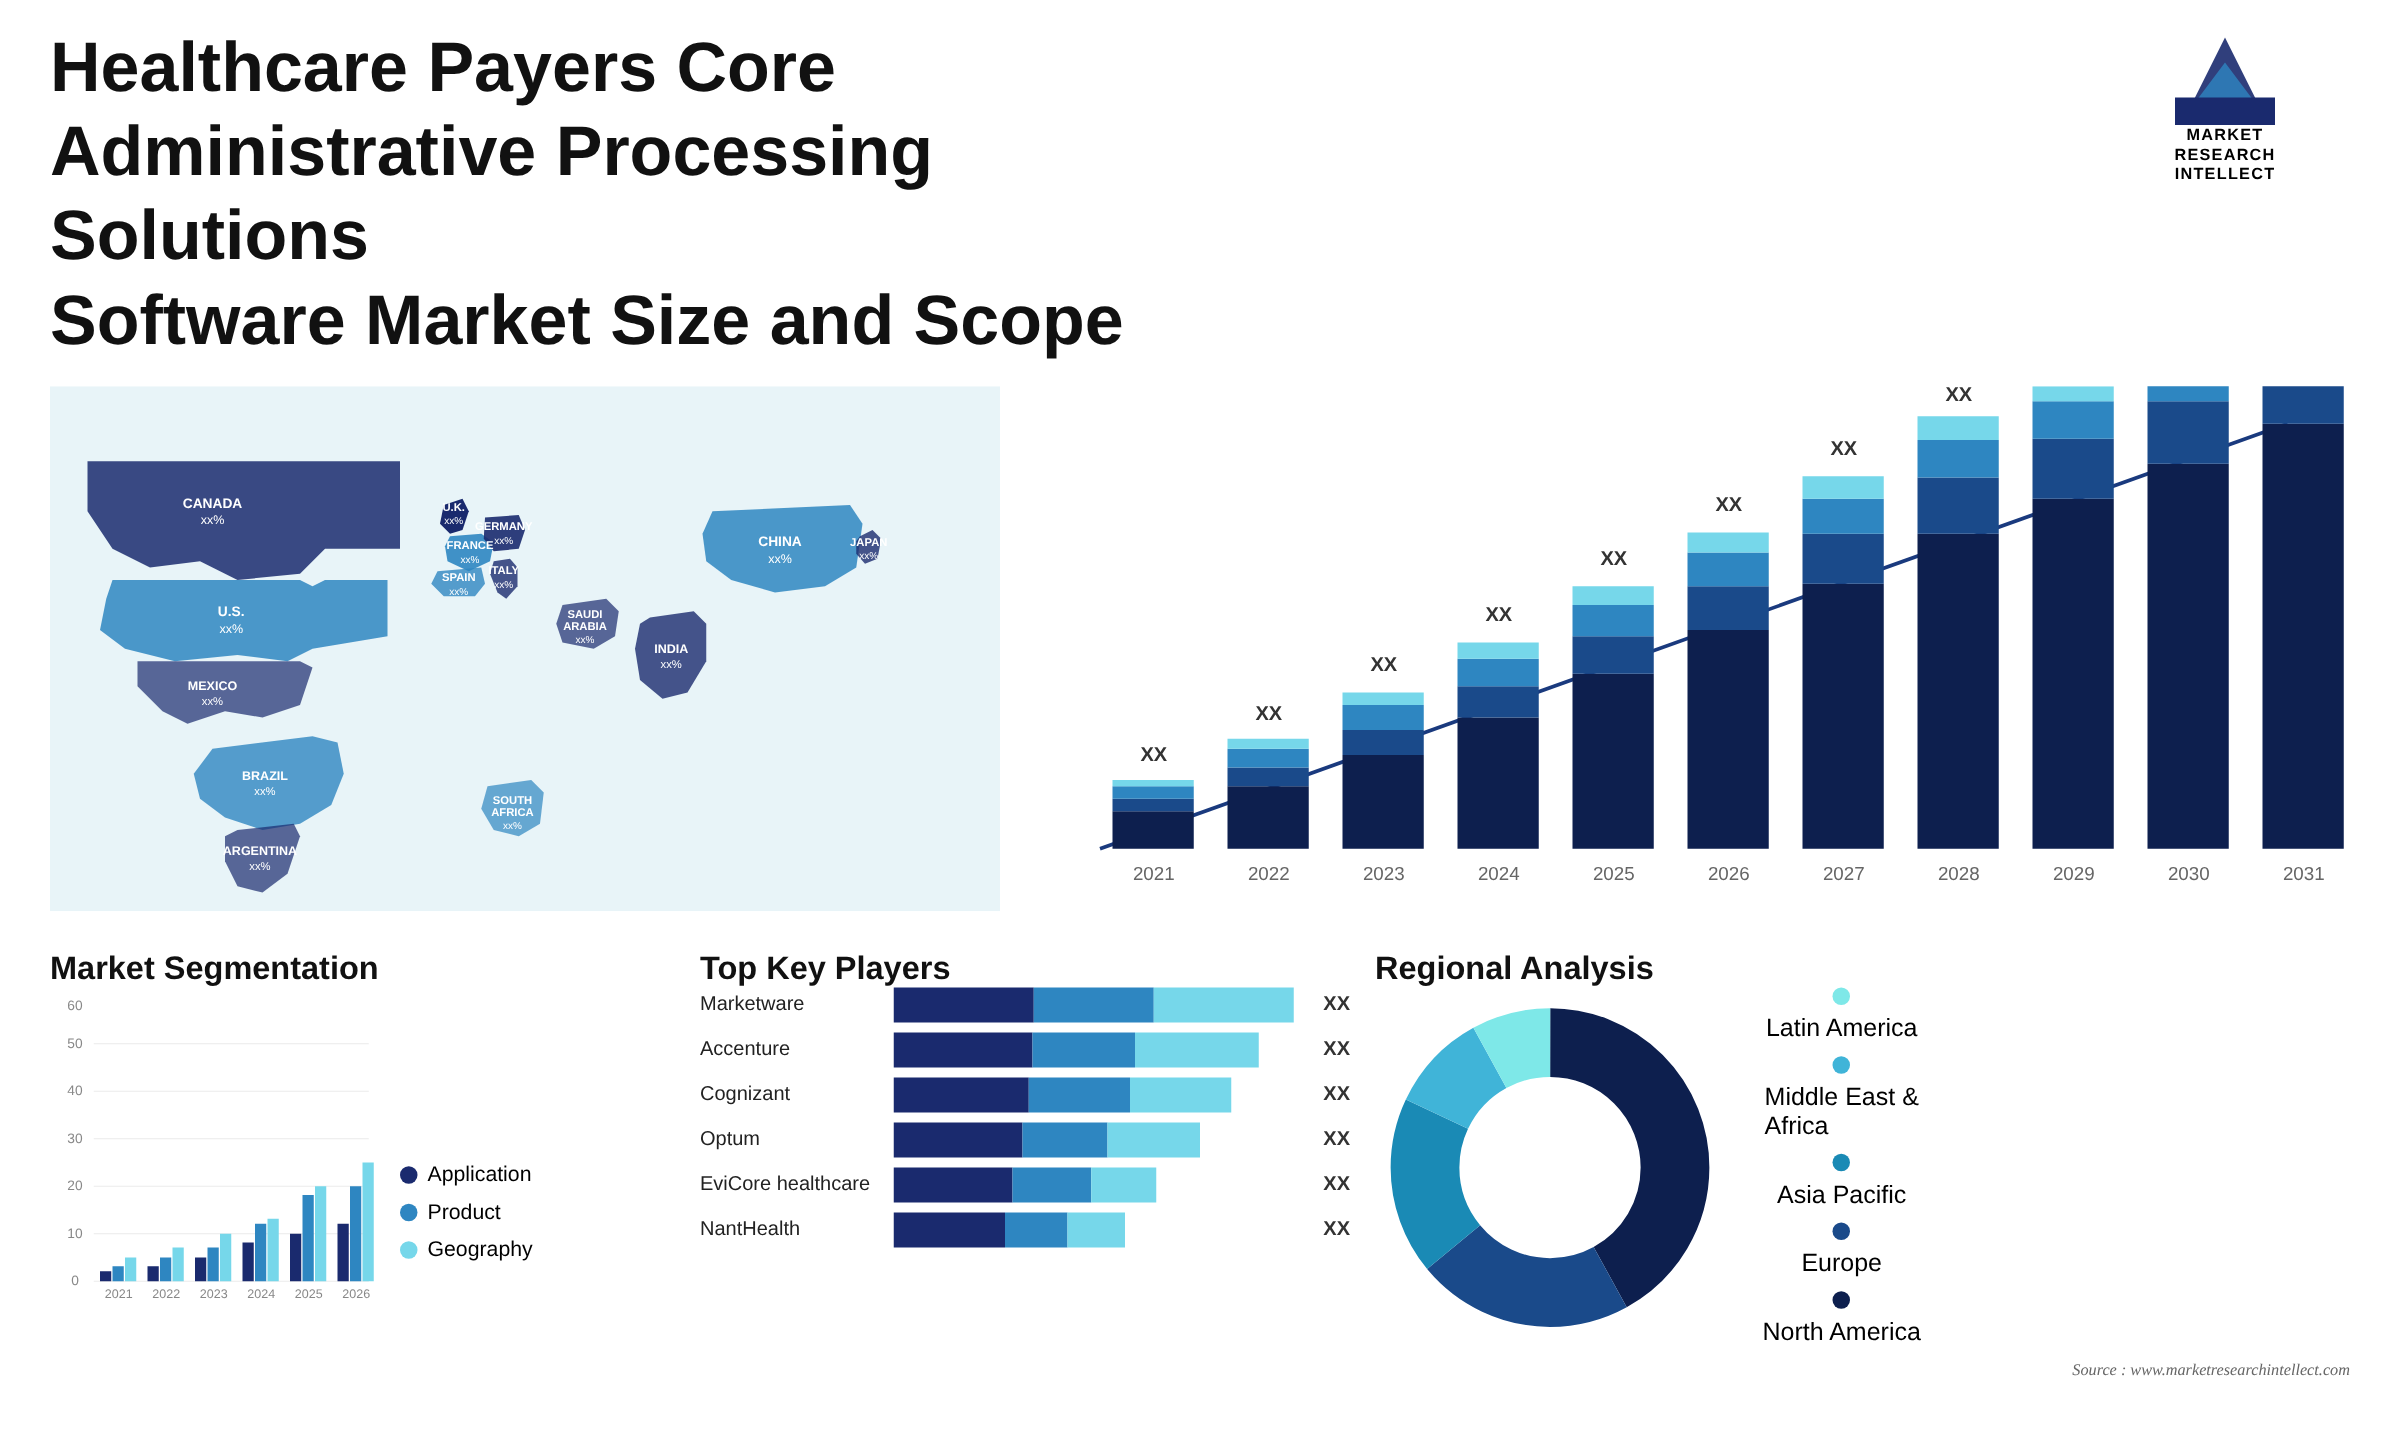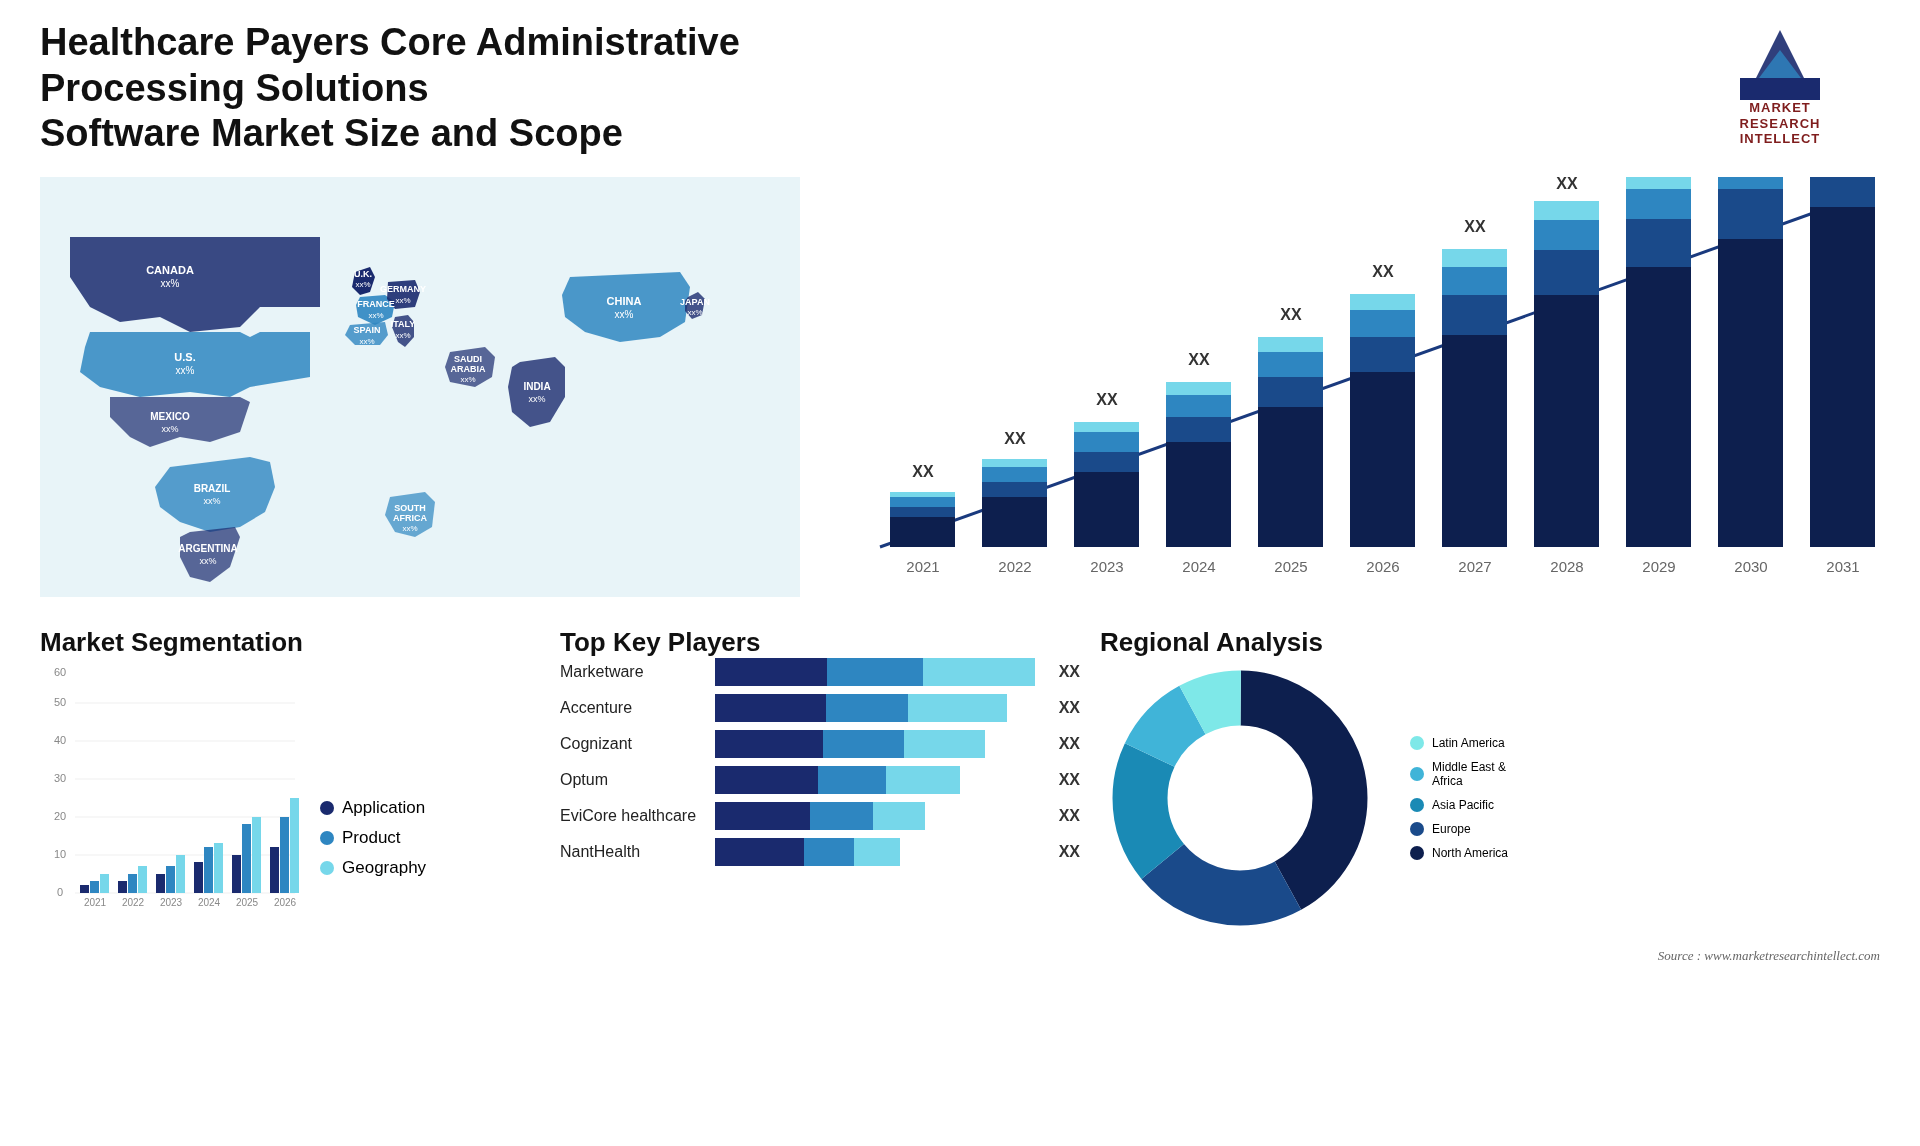--- a/index.html
+++ b/index.html
@@ -17,40 +17,40 @@
       position: relative;
     }
     
     .header {
       display: flex;
       justify-content: space-between;
       align-items: flex-start;
       margin-bottom: 20px;
     }
     .main-title {
-      font-size: 38px;
+      font-size: 56px;
       font-weight: 700;
       color: #111;
       max-width: 900px;
       line-height: 1.2;
     }
     .logo-area {
       display: flex;
       flex-direction: column;
       align-items: center;
       width: 200px;
     }
     .logo-icon {
       width: 80px;
       height: 80px;
     }
     .logo-text {
       font-size: 13px;
       font-weight: 800;
-      color: #7f1d1d;
+      color: #000000;
       text-align: center;
       line-height: 1.2;
       letter-spacing: 1px;
     }
 
     
     .top-row {
       display: flex;
       gap: 30px;
       margin-bottom: 30px;
@@ -172,21 +172,22 @@
     }
     .regional-legend {
       display: flex;
       flex-direction: column;
       gap: 10px;
     }
     .regional-legend-item {
       display: flex;
       align-items: center;
       gap: 8px;
-      font-size: 12px;
+      font-size: 20px;
+      flex-direction: column;
     }
     .regional-dot {
       width: 14px;
       height: 14px;
       border-radius: 50%;
       flex-shrink: 0;
     }
 
     .source-line {
       text-align: right;

